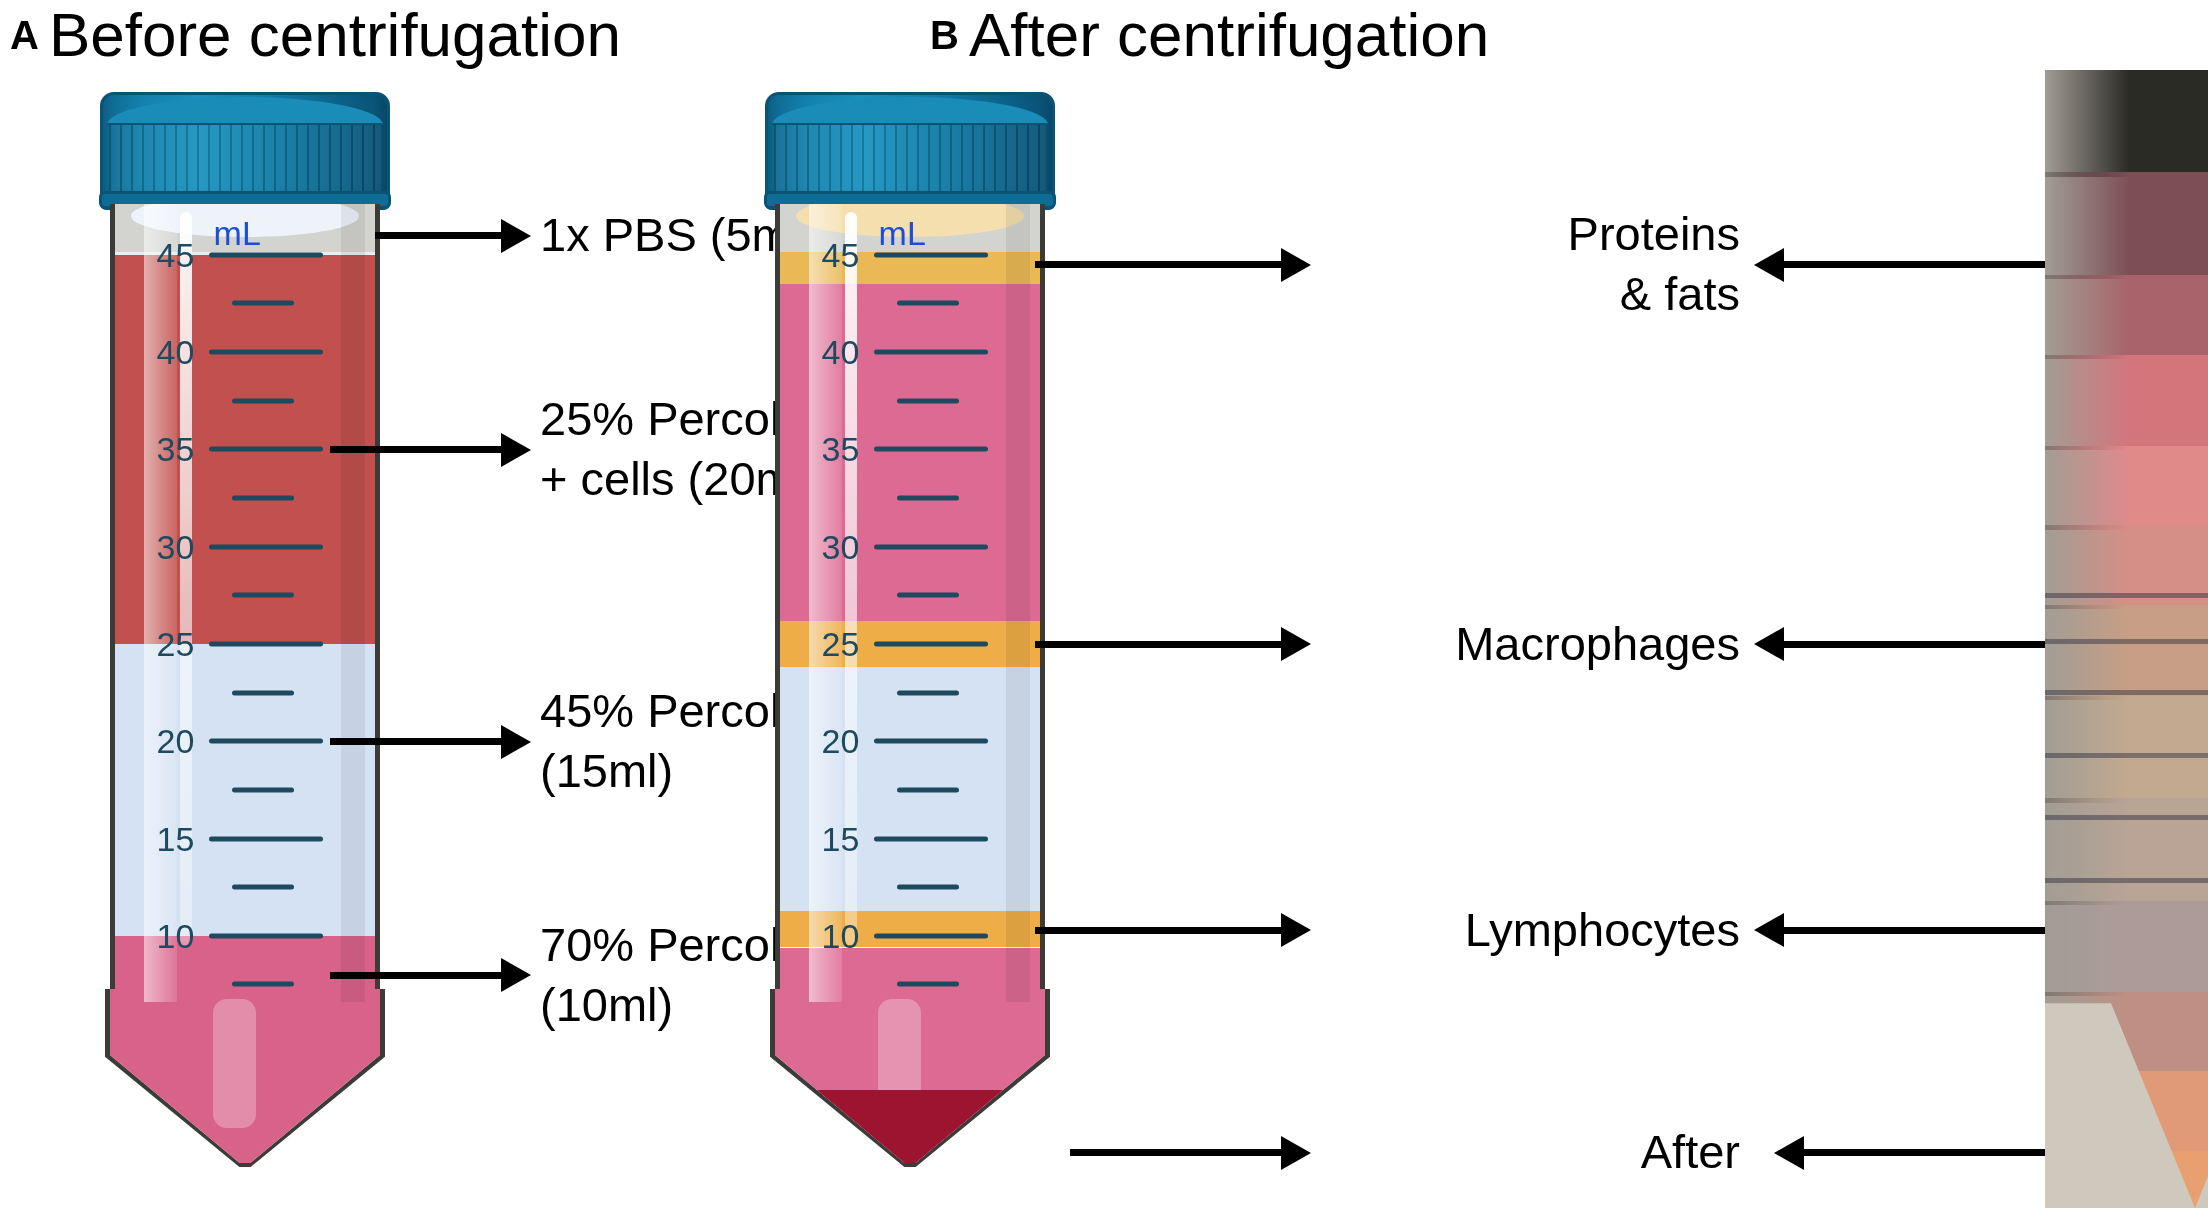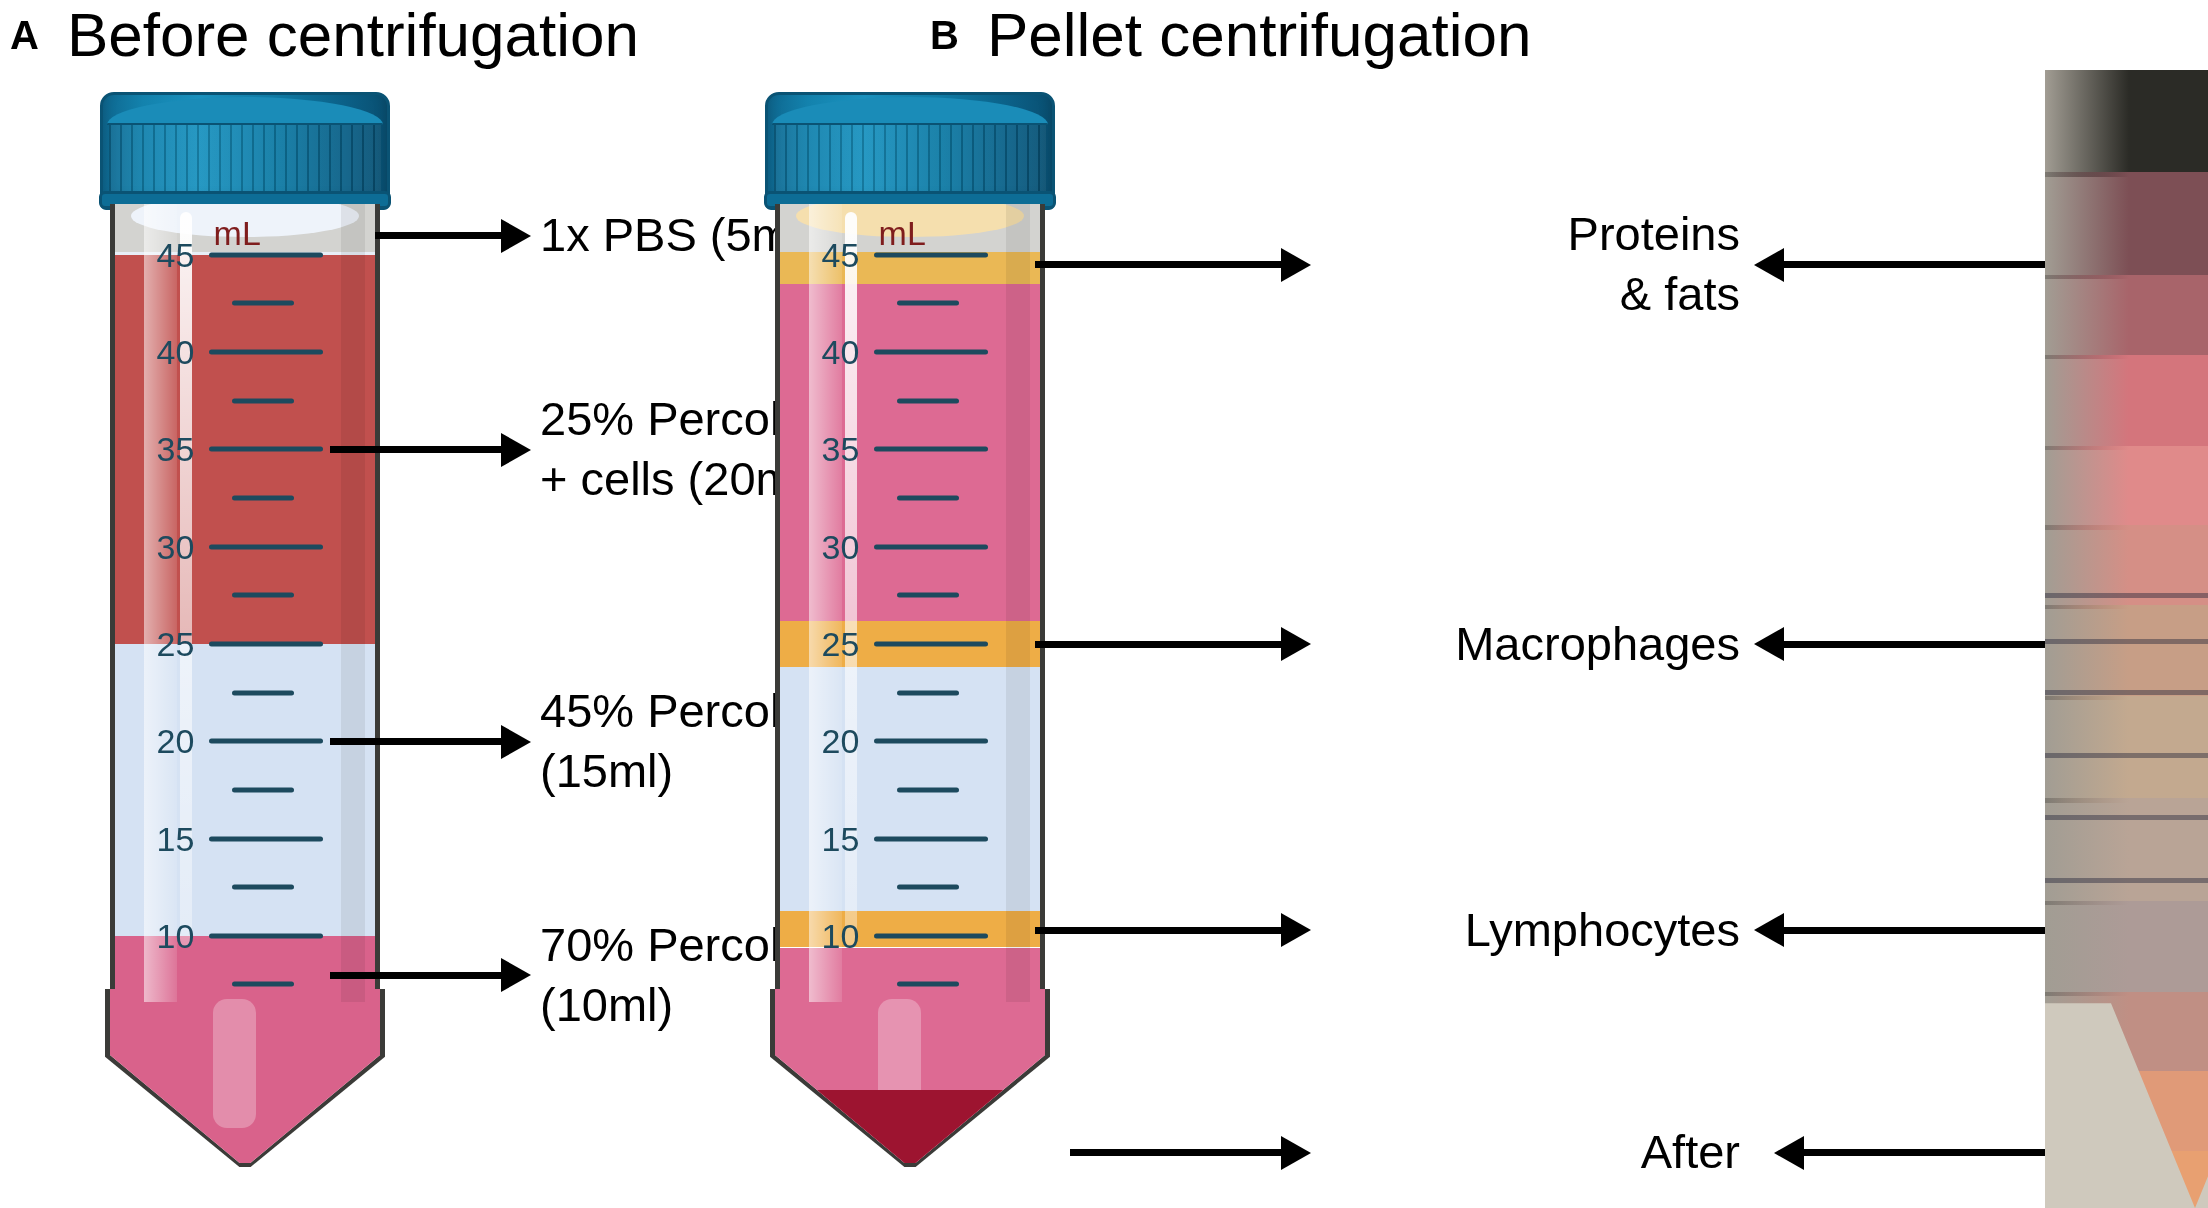--- a/index.html
+++ b/index.html
@@ -5,21 +5,21 @@
   html,body{margin:0;padding:0;background:#fff;}
   body{width:2208px;height:1208px;position:relative;overflow:hidden;
        font-family:"Liberation Sans",sans-serif;color:#000;}
 
   .panel{position:absolute;top:0;height:1208px;}
   #panel-a{left:0;width:920px;}
   #panel-b{left:920px;width:1288px;}
 
   .panel-head{position:absolute;top:4px;left:10px;white-space:nowrap;}
   .panel-letter{font-size:40px;font-weight:bold;vertical-align:top;line-height:62px;}
-  .panel-title{font-size:62px;line-height:62px;margin-left:28px;}
+  .panel-title{font-size:62px;line-height:62px;margin-left:10px;}
 
   
   .tube{position:absolute;}
   .cap{position:absolute;left:0;top:0;width:100%;height:118px;
        border-radius:14px 14px 6px 6px;
        background:linear-gradient(90deg,#0e678f 0%,#1382ad 14%,#1b93c0 34%,#0f7aa4 62%,#0b5f86 86%,#094f71 100%);
        border:3px solid #0a5374;box-sizing:border-box;
        box-shadow:inset 0 -8px 14px rgba(0,0,0,.18);}
   .cap:before{content:"";position:absolute;left:4px;right:4px;top:2px;height:26px;
        border-radius:50%/100% 100% 0 0;background:#1a8cb8;border-bottom:2px solid #0a5374;}
@@ -48,21 +48,21 @@
       clip-path:polygon(0 0,100% 0,100% 38%,52% 100%,48% 100%,0 38%);}
   .cone-in{position:absolute;left:5px;right:5px;top:0;bottom:4px;background:#fff;
       clip-path:polygon(0 0,100% 0,100% 38%,52% 100%,48% 100%,0 38%);overflow:hidden;}
   .cone-fill{position:absolute;left:0;right:0;top:0;bottom:0;}
   .cone-hl{position:absolute;left:38%;width:16%;top:6%;height:74%;border-radius:14px;
       background:rgba(255,255,255,.28);}
 
   
   .scale{position:absolute;left:0;right:0;top:0;bottom:0;z-index:8;pointer-events:none;}
   .mlabel{position:absolute;left:16%;font-size:34px;color:#1d4a5e;transform:translateY(-50%);}
-  .unit{position:absolute;left:47%;font-size:34px;color:#7f1d1d;transform:translate(-50%,-50%);}
+  .unit{position:absolute;left:47%;font-size:34px;color:#1d4ed8;transform:translate(-50%,-50%);}
   .tickM{position:absolute;left:36%;width:44%;height:5px;border-radius:3px;background:#1d4a5e;
          transform:translateY(-50%);}
   .tickm{position:absolute;left:45%;width:24%;height:5px;border-radius:3px;background:#1d4a5e;
          transform:translateY(-50%);}
 
   
   .arrow{position:absolute;height:7px;background:#000;}
   .arrow:after{content:"";position:absolute;top:50%;width:0;height:0;
      border-top:17px solid transparent;border-bottom:17px solid transparent;}
   .arrow.right:after{right:-26px;transform:translateY(-50%);border-left:30px solid #000;}
@@ -149,21 +149,21 @@
       <div class="callout" style="left: 540px; top: 681.19px;">45% Percoll
 (15ml)</div>
       <div class="arrow right" style="left: 330px; width: 175px; top: 971.751px;"></div>
       <div class="callout" style="left: 540px; top: 914.751px;">70% Percoll
 (10ml)</div>
     </div>
 </div>
 
 <div class="panel" id="panel-b">
   <div class="panel-head">
-    <span class="panel-letter">B</span><span class="panel-title">Pellet centrifugation</span>
+    <span class="panel-letter">B</span><span class="panel-title">After centrifugation</span>
   </div>
 
   <div class="tube" id="tube-b" style="left:-155px;top:92px;width:290px;height:1075px;">
     <div class="cap">
       <div class="cap-ribs"></div>
       <div class="cap-lip"></div>
     </div>
     <div class="body">
       <div class="barrel" id="barrel-b">
         <div class="neck"></div>

